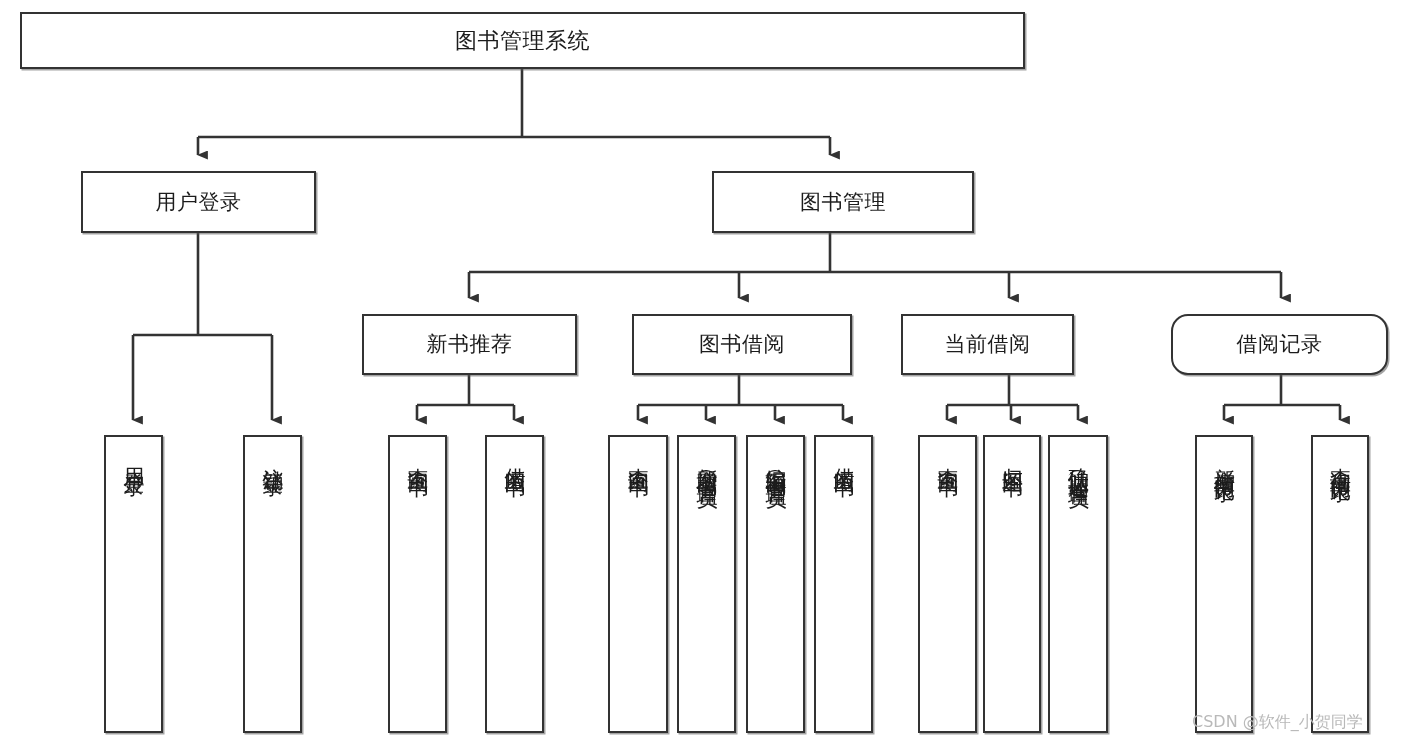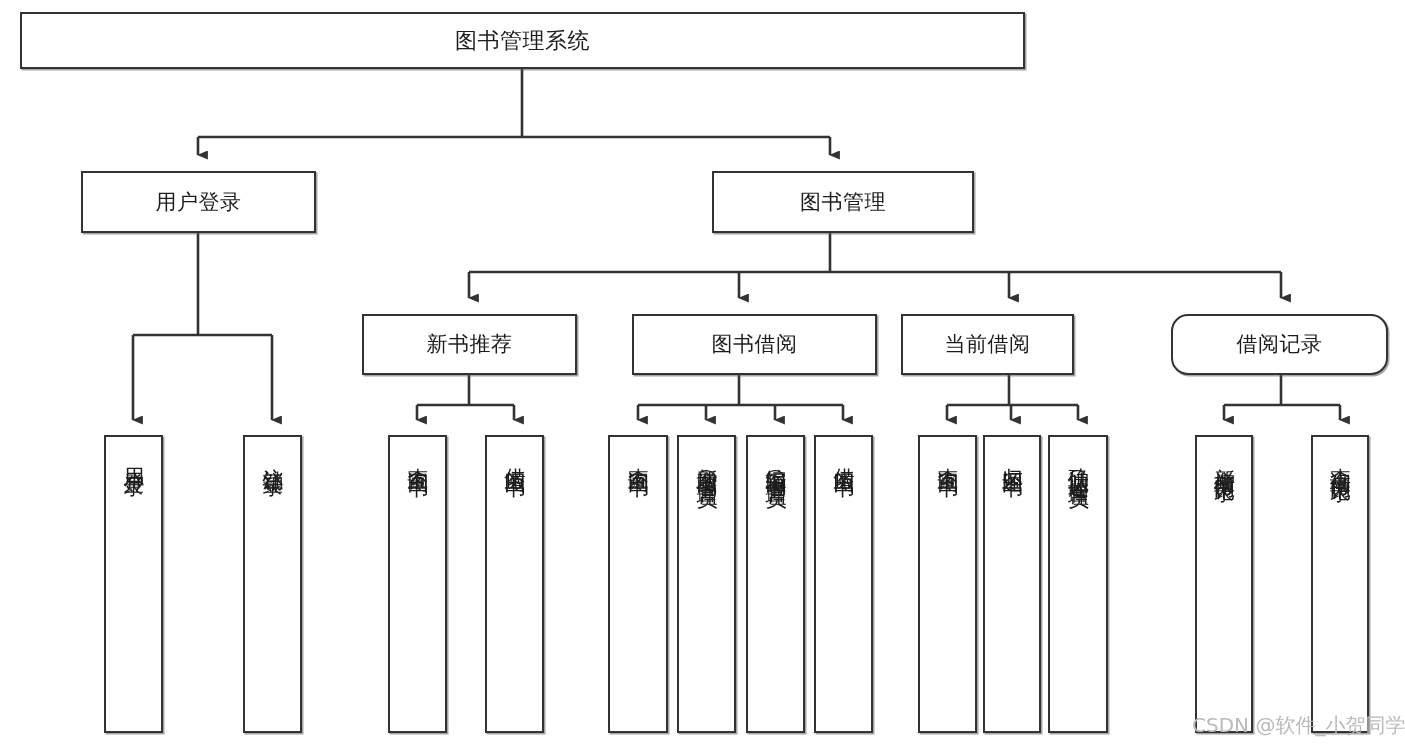--- a/index.html
+++ b/index.html
@@ -58,21 +58,21 @@
     text-orientation: upright;
     font-size: 21px;
     letter-spacing: 3px;
     line-height: 1;
     white-space: nowrap;
   }
   .watermark {
     position: absolute;
     left: 1192px;
     top: 712px;
-    font-size: 20px;
+    font-size: 16px;
     color: #b9b9b9;
     z-index: 6;
     white-space: nowrap;
     font-family: "DejaVu Sans", "Liberation Sans", sans-serif;
   }
 </style>
 </head>
 <body>
 
 <div id="canvas">
@@ -134,21 +134,21 @@
   <div class="node horiz" style="left:81px; top:171px; width:235px; height:62px;">
     <span class="lbl">用户登录</span>
   </div>
   <div class="node horiz" style="left:712px; top:171px; width:262px; height:62px;">
     <span class="lbl">图书管理</span>
   </div>
 
   <div class="node horiz" style="left:362px; top:314px; width:215px; height:61px;">
     <span class="lbl">新书推荐</span>
   </div>
-  <div class="node horiz" style="left:632px; top:314px; width:245px; height:61px;">
+  <div class="node horiz" style="left:632px; top:314px; width:220px; height:61px;">
     <span class="lbl">图书借阅</span>
   </div>
   <div class="node horiz" style="left:901px; top:314px; width:173px; height:61px;">
     <span class="lbl">当前借阅</span>
   </div>
   <div class="node horiz" style="left:1171px; top:314px; width:217px; height:61px;border-radius:17px;">
     <span class="lbl">借阅记录</span>
   </div>
 
   <div class="node vert" style="left:104px; top:435px; width:59px; height:298px;">

